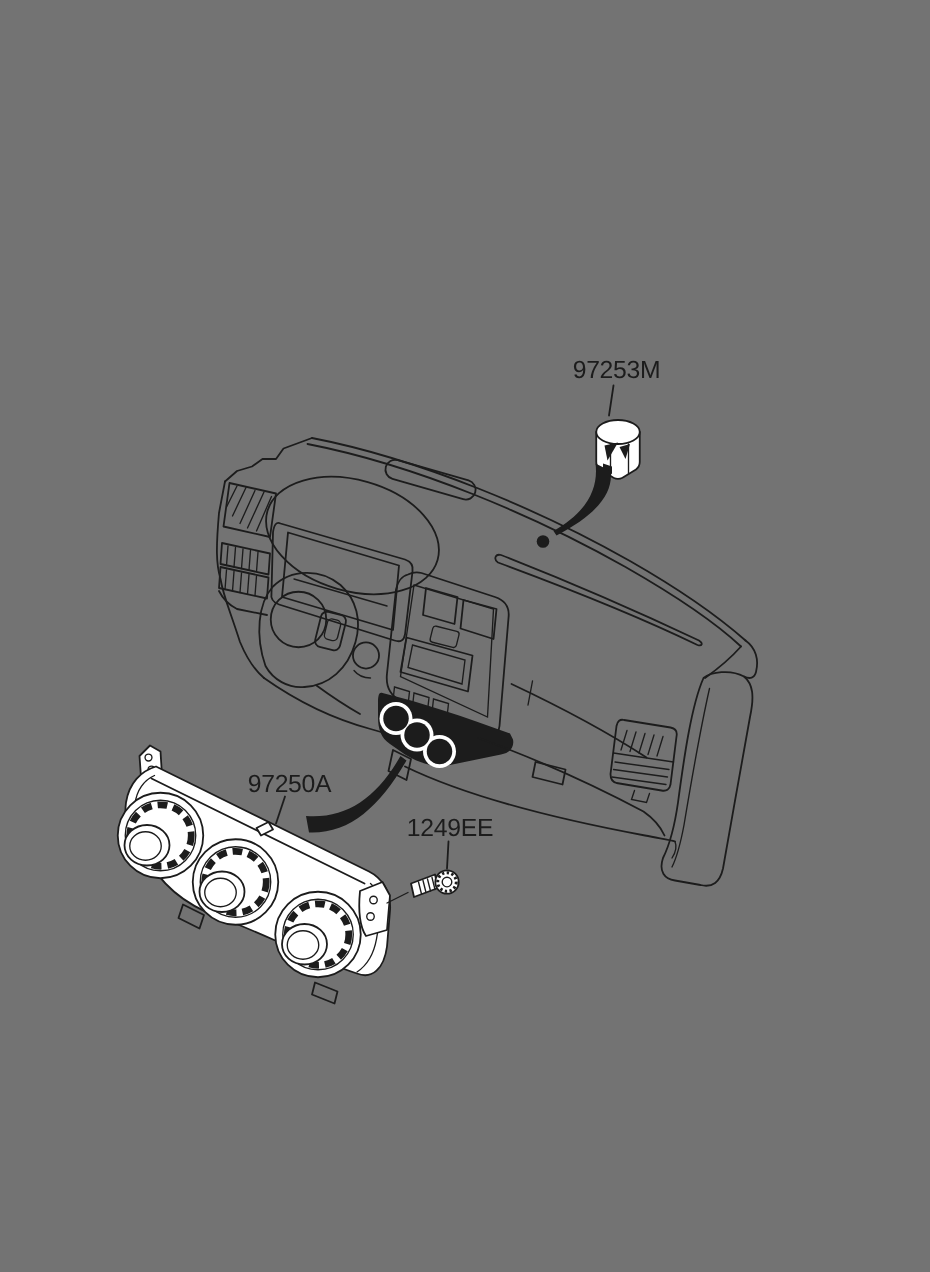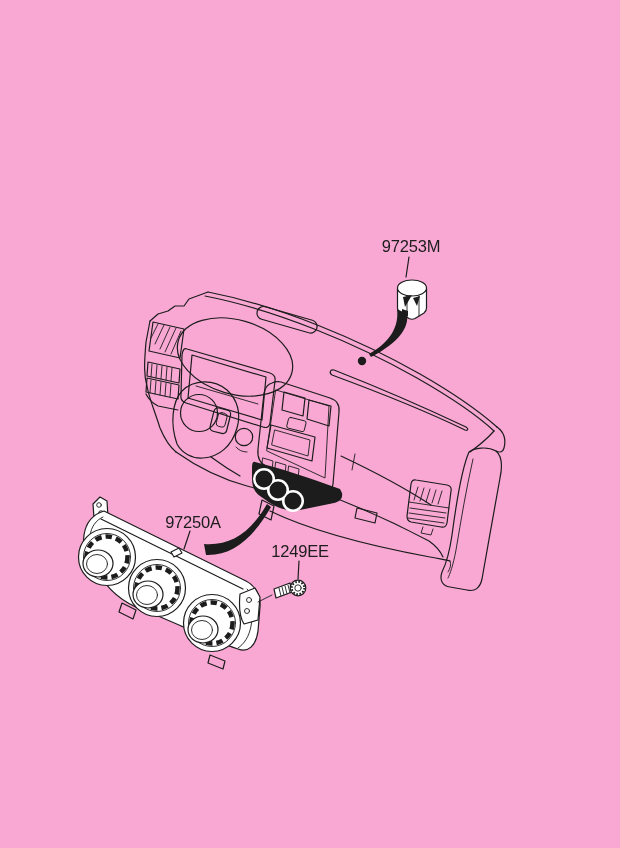--- a/index.html
+++ b/index.html
@@ -1,16 +1,16 @@
 <!DOCTYPE html>
 <html><head>
 <meta charset="utf-8">
 <style>
   html,body{margin:0;padding:0;background:#ffffff;}
-  .stage{position:relative;width:620px;height:848px;background:#f9a8d4;overflow:hidden;}
+  .stage{position:relative;width:620px;height:848px;background:#737373;overflow:hidden;}
   svg{display:block;}
   .callout{font-family:"Liberation Sans",sans-serif;font-size:16.5px;letter-spacing:-0.2px;fill:#1c1c1c;text-anchor:middle;}
   .ln{fill:none;stroke:#1c1c1c;stroke-width:1.2;stroke-linecap:round;stroke-linejoin:round;}
   .fine{fill:none;stroke:#1c1c1c;stroke-width:0.9;stroke-linecap:round;}
   .solid{fill:#1c1c1c;stroke:none;}
   .white{fill:#ffffff;stroke:#1c1c1c;stroke-width:1.2;stroke-linejoin:round;}
 </style>
 </head>
 <body>
 

